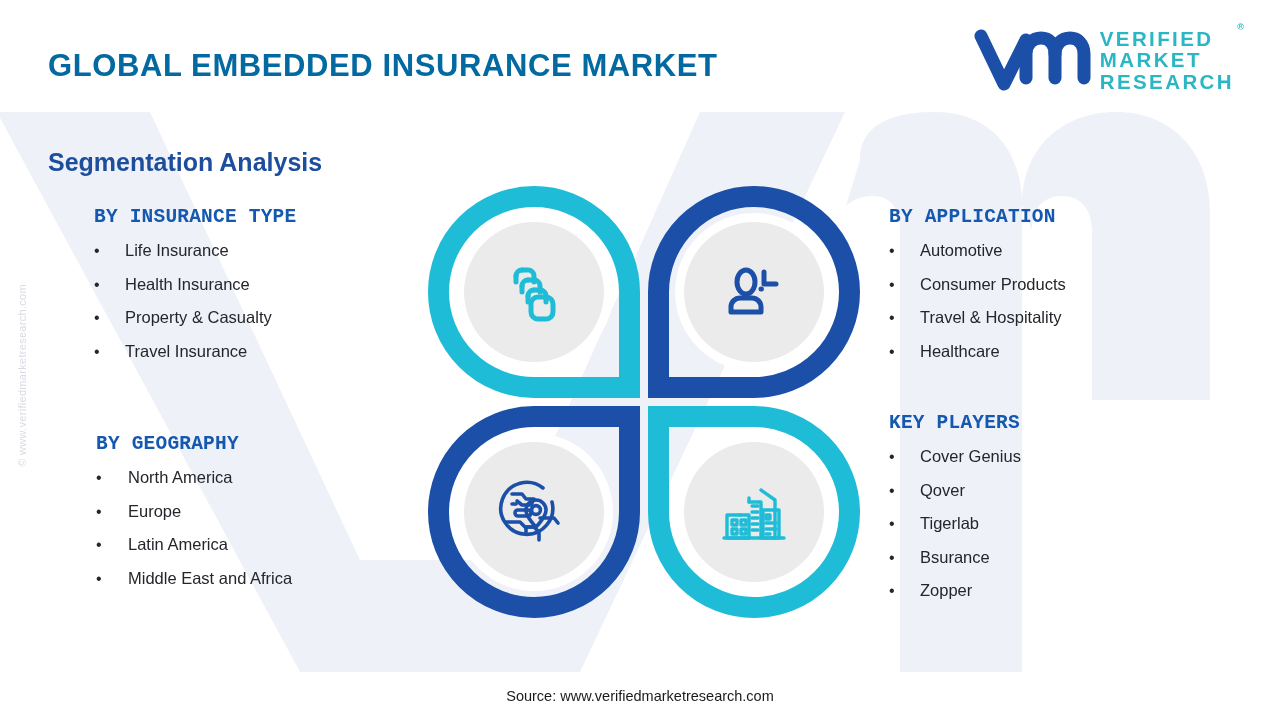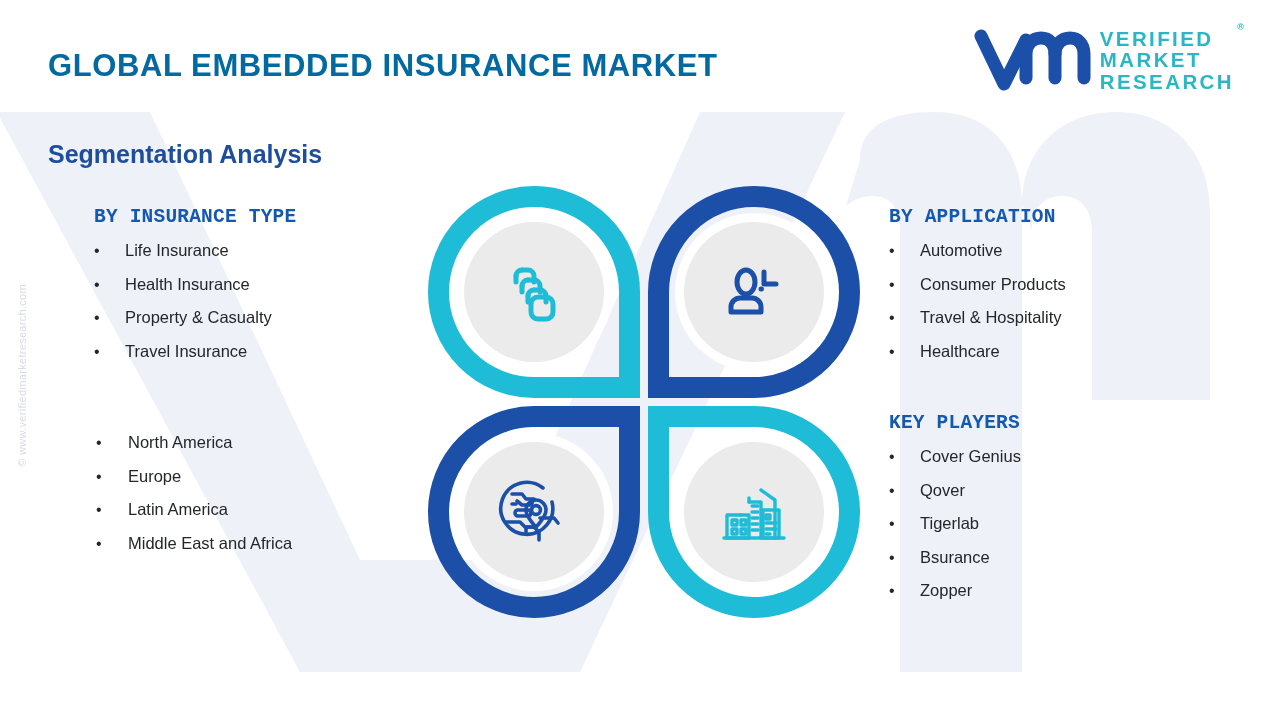--- a/index.html
+++ b/index.html
@@ -76,21 +76,21 @@
     font-size: 11px;
     letter-spacing: 0.3px;
     color: #d8dbe2;
     white-space: nowrap;
   }
 
   
   #section-subtitle {
     position: absolute;
     left: 48px;
-    top: 140px;
+    top: 148px;
     font-size: 25px;
     font-weight: 700;
     color: #1d4e9e;
     white-space: nowrap;
   }
 
   
   .block { position: absolute; }
   .block-heading {
     font-size: 19.5px;
@@ -260,20 +260,21 @@
         <span class="txt">Property &amp; Casualty</span>
       </li>
       <li>
         <span class="bullet">•</span>
         <span class="txt">Travel Insurance</span>
       </li>
     </ul>
   </div>
 
   <div class="block" id="block-geography">
+    <div class="block-heading">BY GEOGRAPHY</div>
     <ul class="block-list">
       <li>
         <span class="bullet">•</span>
         <span class="txt">North America</span>
       </li>
       <li>
         <span class="bullet">•</span>
         <span class="txt">Europe</span>
       </li>
       <li>
@@ -411,14 +412,15 @@
             <path d="M50 55 h10"></path>
             <path d="M50 60 h4"></path>
             <path d="M24 41 h0.5"></path>
           </g>
         </svg>
       </div>
     </div>
 
   </div>
 
+  <div id="source-note">Source: www.verifiedmarketresearch.com</div>
 
 </div>
 
 </body></html>

